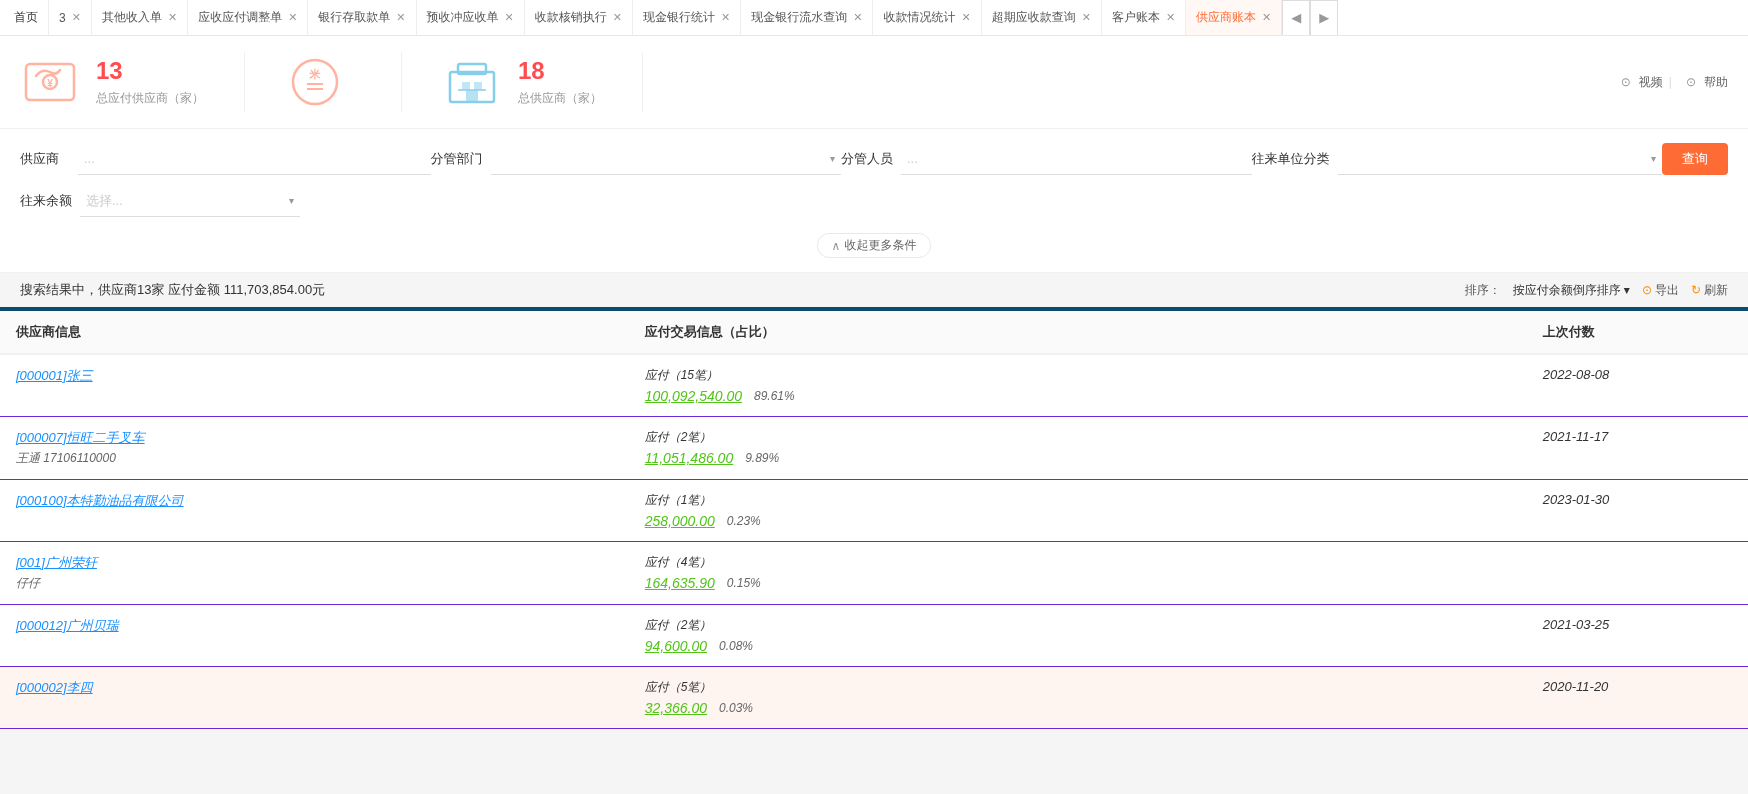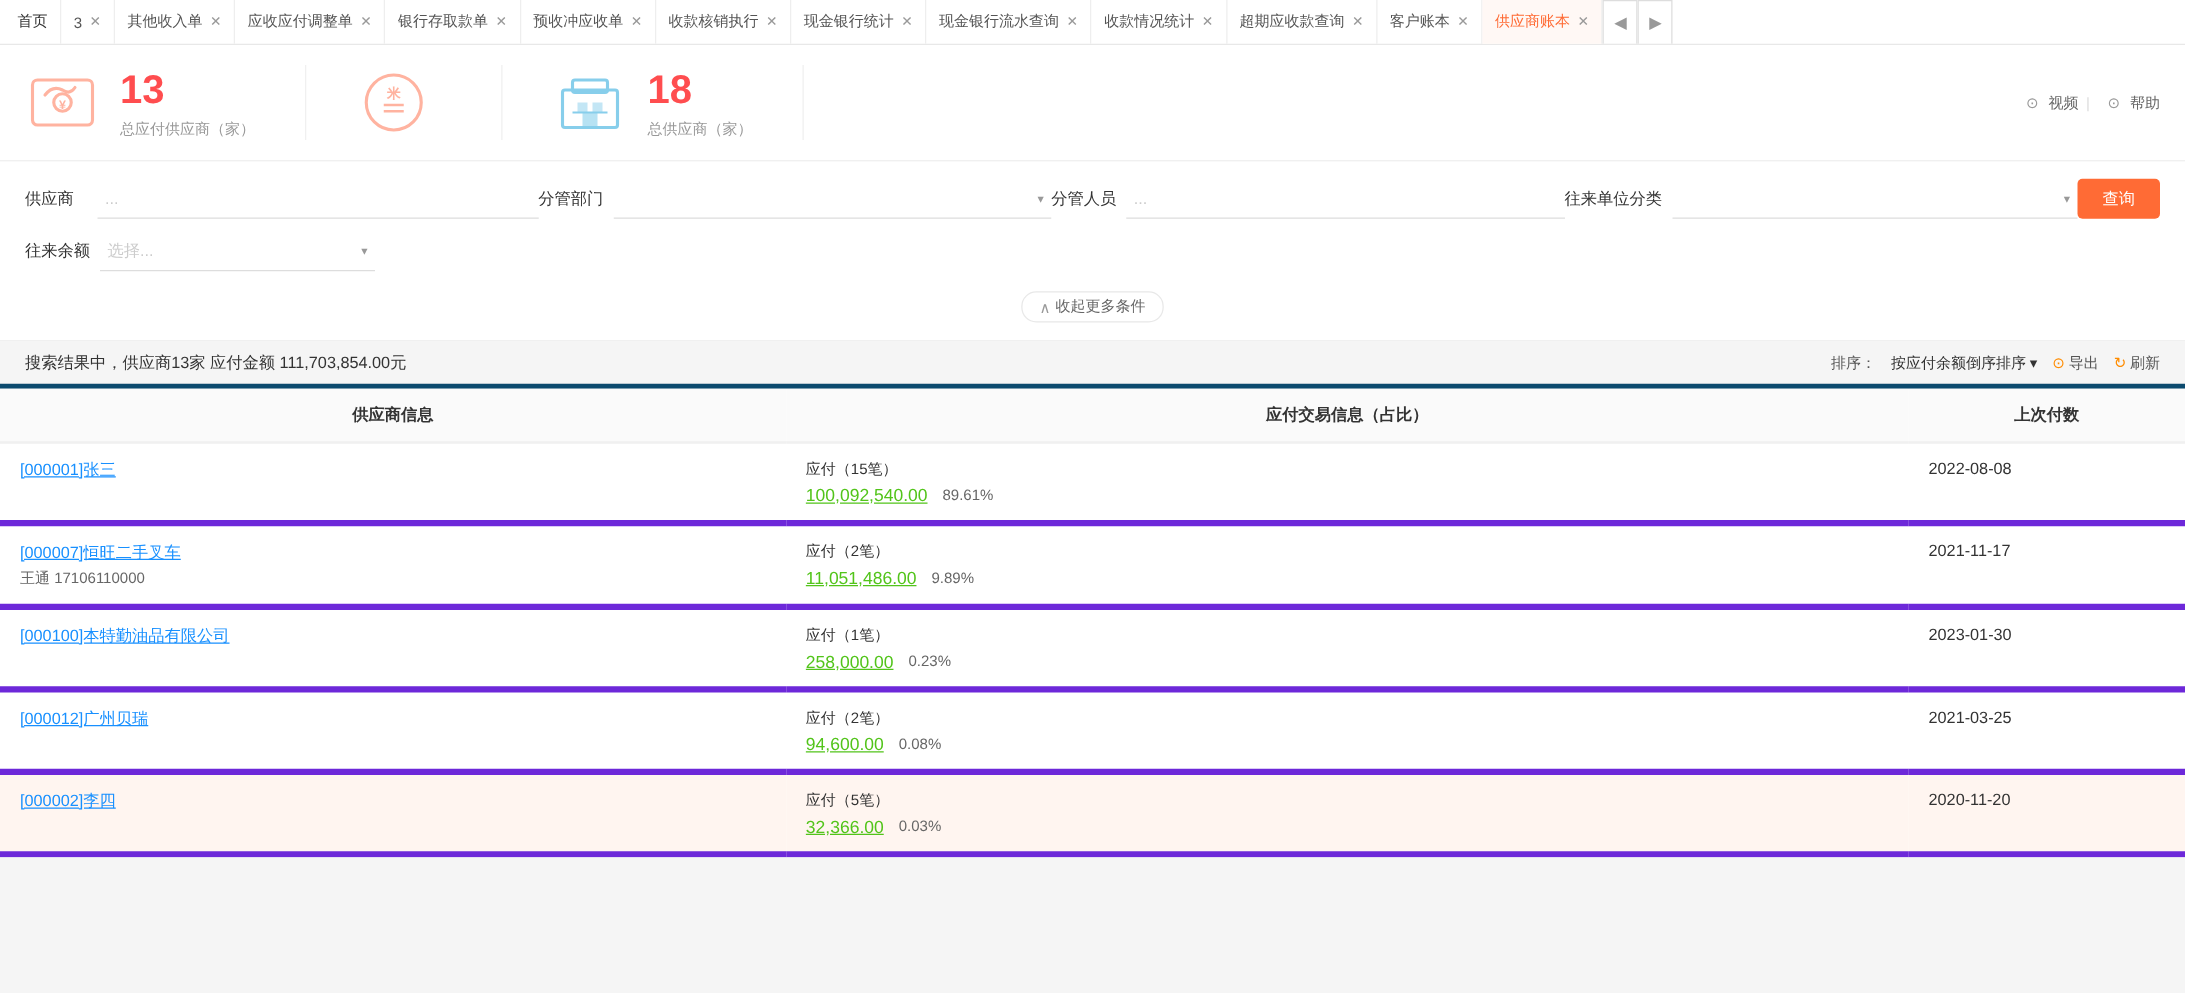--- a/index.html
+++ b/index.html
@@ -52,21 +52,21 @@
     .stat-icon {
       width: 60px;
       height: 60px;
       margin-right: 16px;
       display: flex;
       align-items: center;
       justify-content: center;
     }
     .stat-icon svg { width: 56px; height: 56px; }
     .stat-content .stat-number {
-      font-size: 32px;
+      font-size: 24px;
       font-weight: bold;
       color: #ff4d4f;
       line-height: 1.2;
     }
     .stat-content .stat-label {
       font-size: 12px;
       color: #999;
       margin-top: 4px;
     }
     .stat-content .stat-number.large { font-size: 38px; }
@@ -187,28 +187,29 @@
     .data-table {
       width: 100%;
       border-collapse: collapse;
     }
     .data-table thead tr {
       background: #fafafa;
       border-bottom: 2px solid #f0f0f0;
     }
     .data-table thead th {
       padding: 12px 16px;
-      text-align: center;
+      text-align: left;
       font-size: 13px;
       font-weight: 600;
       color: #333;
       margin-left: 31px;
     }
     .data-table tbody tr {
-      border-bottom: 5px solid #6d28d9;
+      border-bottom: 1px solid #6d28d9;
+      font-style: italic;
     }
     .data-table tbody tr.highlighted { background: #fff5f0; }
     .data-table tbody td {
       padding: 12px 16px;
       font-size: 13px;
       vertical-align: top;
     }
     .supplier-link {
       color: #1890ff;
       text-decoration: underline;
@@ -441,20 +442,31 @@
           <td style="min-width: 400px;">
             <div class="transaction-count">应付（1笔）</div>
             <div class="transaction-row">
               <span class="transaction-amount">258,000.00</span>
               <span class="transaction-percent">0.23%</span>
             </div>
           </td>
           <td class="last-payment">2023-01-30</td>
         </tr>
         <tr>
+          <td style="min-width: 280px;"><span class="supplier-link">[001]广州荣轩</span><div class="supplier-sub">仔仔</div></td>
+          <td style="min-width: 400px;">
+            <div class="transaction-count">应付（4笔）</div>
+            <div class="transaction-row">
+              <span class="transaction-amount">164,635.90</span>
+              <span class="transaction-percent">0.15%</span>
+            </div>
+          </td>
+          <td class="last-payment"></td>
+        </tr>
+        <tr>
           <td style="min-width: 280px;"><span class="supplier-link">[000012]广州贝瑞</span></td>
           <td style="min-width: 400px;">
             <div class="transaction-count">应付（2笔）</div>
             <div class="transaction-row">
               <span class="transaction-amount">94,600.00</span>
               <span class="transaction-percent">0.08%</span>
             </div>
           </td>
           <td class="last-payment">2021-03-25</td>
         </tr>

